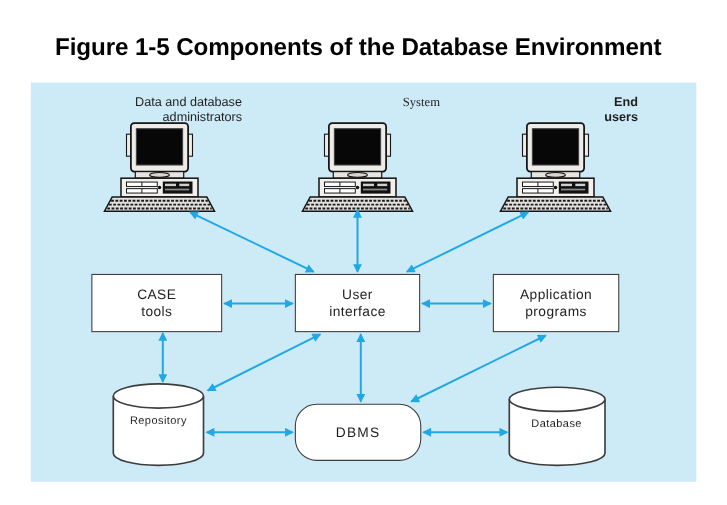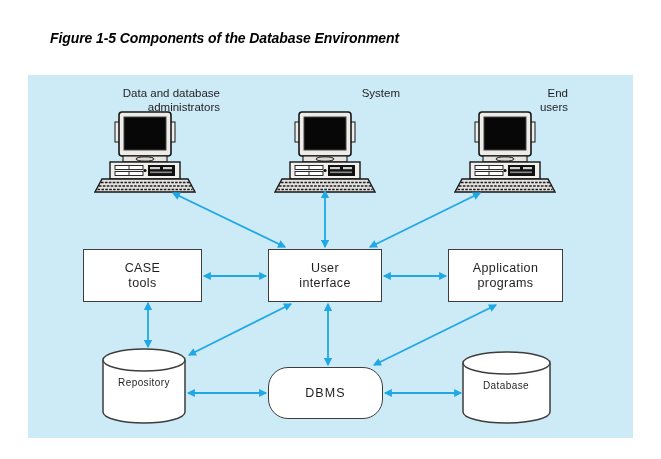--- a/index.html
+++ b/index.html
@@ -1,35 +1,35 @@
 <!DOCTYPE html>
 <html style="--panel-bg: #cdeaf7; --arrow: #1fa8e5; --box-border: #3d3d3d; --box-bg: #ffffff; --ink: #1f1f1f; --title-ink: #000000;"><head>
 <meta charset="utf-8">
 <style>
   html,body{margin:0;padding:0;background:#fff;}
   .stage{position:relative;width:661px;height:459px;background:#fff;overflow:hidden;
          font-family:"Liberation Sans",sans-serif;}
-  .title{position:absolute;left:50px;top:30px;margin:0;font-size:14px;font-weight:700;
-         letter-spacing:-0.1px;color:var(--title-ink);white-space:nowrap;font-style:italic;}
+  .title{position:absolute;left:50px;top:30px;margin:0;font-size:22px;font-weight:700;
+         letter-spacing:-0.1px;color:var(--title-ink);white-space:nowrap;}
   .panel{position:absolute;left:28px;top:75px;width:605px;height:363px;background:var(--panel-bg);}
   .layer{position:absolute;left:0;top:0;}
   .arrow{stroke:var(--arrow);stroke-width:1.8;}
   .ahfill{fill:var(--arrow);}
   .cyl{fill:var(--box-bg);stroke:var(--box-border);stroke-width:1.5;}
   .node{position:absolute;box-sizing:border-box;display:flex;flex-direction:column;
         align-items:center;justify-content:center;background:var(--box-bg);
         border:1.6px solid var(--box-border);color:var(--ink);
         font-size:12.5px;line-height:15px;letter-spacing:0.4px;text-align:center;}
   .node-case{left:55px;top:174px;width:119px;height:53px;}
   .node-ui{left:240px;top:174px;width:114px;height:53px;}
   .node-app{left:420px;top:174px;width:115px;height:53px;}
   .node-dbms{left:240px;top:292px;width:115px;height:52px;letter-spacing:1.1px;border-radius:20px;}
   .actor-label{position:absolute;top:12px;width:150px;text-align:right;color:var(--ink);
          font-size:11.5px;line-height:13.5px;}
-  .actor-a{left:42px;} .actor-b{left:222px;} .actor-c{left:390px;}
+  .actor-a{left:42px;} .actor-b{left:222px;font-family:Liberation Serif, serif;} .actor-c{left:402px;font-weight:bold;}
   .cyl-label{position:absolute;width:120px;text-align:center;color:var(--ink);
          font-size:10px;letter-spacing:0.4px;}
   .cyl-label-repo{left:56px;top:302px;}
   .cyl-label-db{left:418px;top:305px;}
   .line{display:block;}
 </style>
 </head>
 <body>
 
 <div class="stage">

